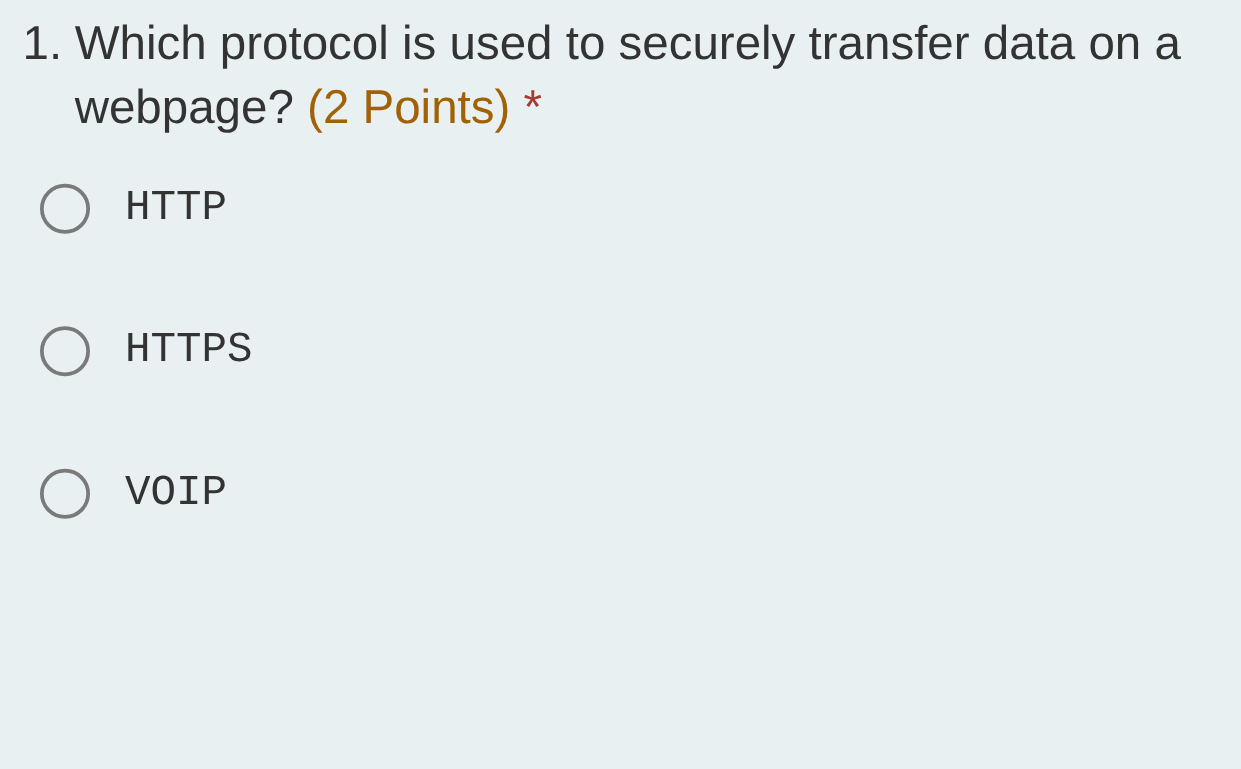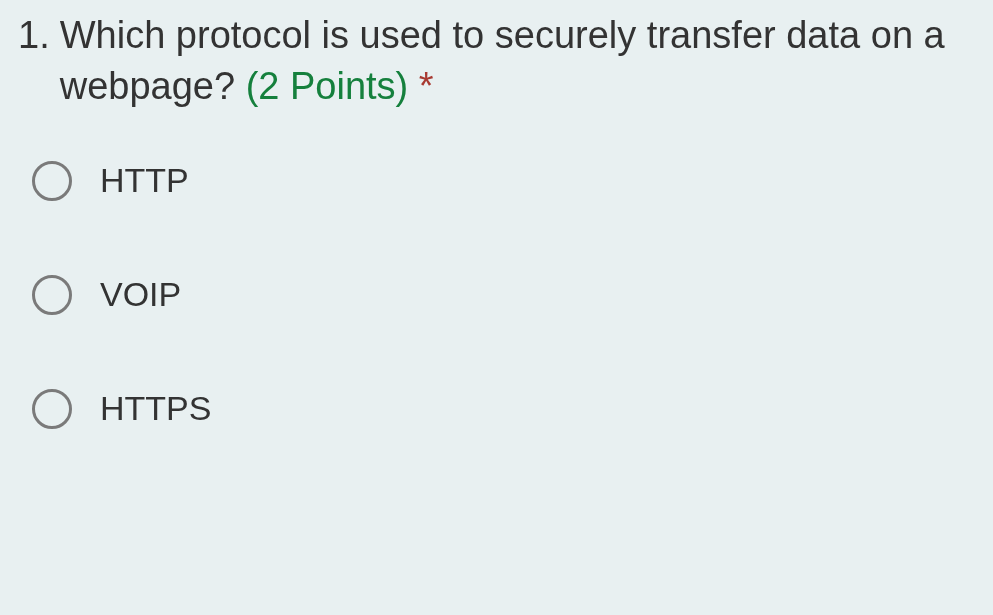--- a/index.html
+++ b/index.html
@@ -25,28 +25,29 @@
       color: #333333;
       line-height: 1.35;
       flex-shrink: 0;
     }
     .question-text-wrap {
       font-size: 38px;
       line-height: 1.35;
       color: #333333;
     }
     .points {
-      color: #15803d;
+      color: #a16207;
     }
     .required {
       color: #a83a32;
     }
     .options {
-      margin-top: 48px;
+      margin-top: 34px;
       padding-left: 14px;
+      font-family: Liberation Mono, monospace;
     }
     .option {
       display: flex;
       align-items: center;
       gap: 28px;
       margin-bottom: 74px;
       cursor: pointer;
     }
     .option:last-child {
       margin-bottom: 0;
@@ -76,19 +77,19 @@
   </div>
 </div>
 
 <div class="options">
   <div class="option">
     <div class="radio-circle"></div>
     <div class="option-label">HTTP</div>
   </div>
   <div class="option">
     <div class="radio-circle"></div>
-    <div class="option-label">VOIP</div>
+    <div class="option-label">HTTPS</div>
   </div>
   <div class="option">
     <div class="radio-circle"></div>
-    <div class="option-label">HTTPS</div>
+    <div class="option-label">VOIP</div>
   </div>
 </div>
 
 </body></html>

